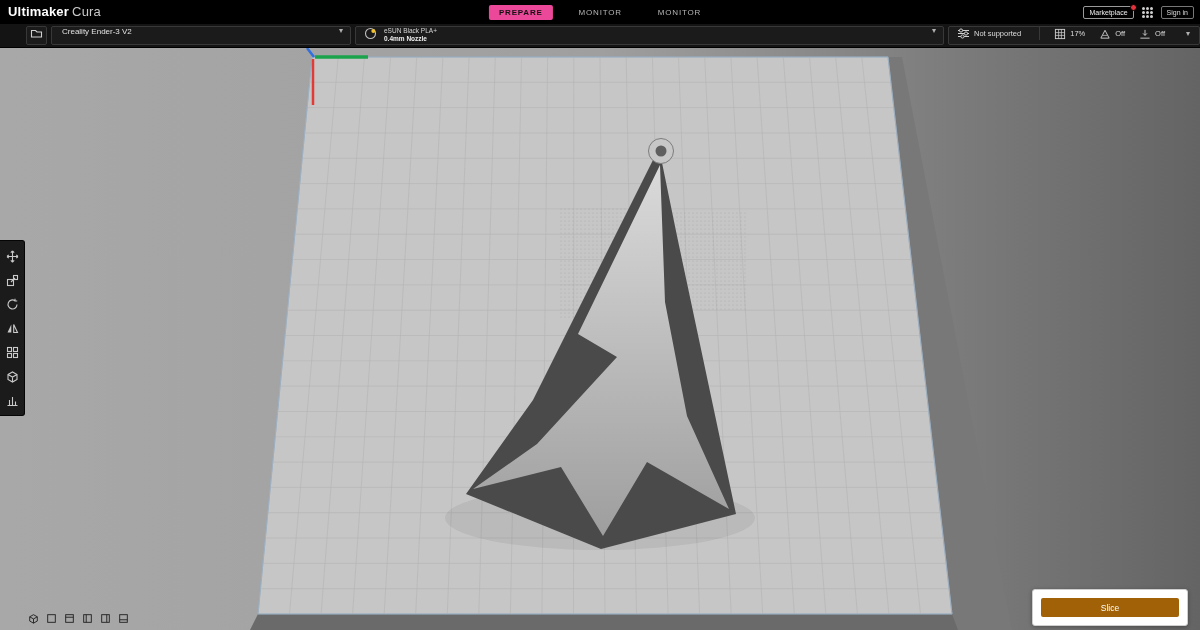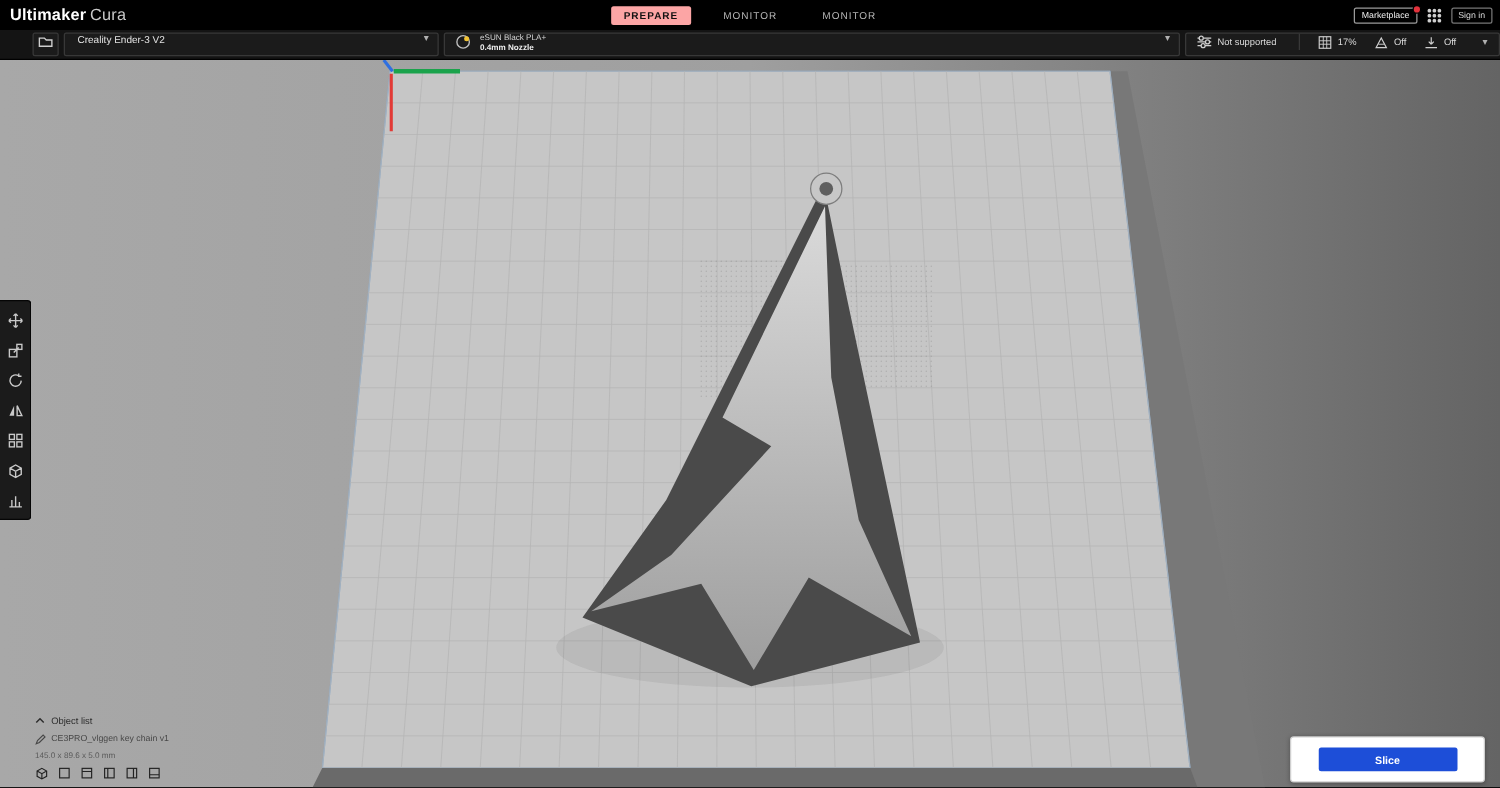--- a/index.html
+++ b/index.html
@@ -6,21 +6,21 @@
   html,body{width:1200px;height:630px;overflow:hidden}
   body{font-family:"Liberation Sans",sans-serif;background:#000;position:relative}
   .app{position:relative;width:1200px;height:630px;background:#000}
 
   
   .topbar{position:absolute;top:0;left:0;right:0;height:42px;background:#000;z-index:6}
   .brand{position:absolute;left:8px;top:4px;font-size:13px;color:#fff;font-weight:700;letter-spacing:.2px}
   .brand .light{font-weight:300;color:#c9c9c9;margin-left:3px}
   .stage-tabs{position:absolute;left:50%;top:0;transform:translateX(-50%);height:24px;display:flex;align-items:center;gap:16px}
   .tab{font-size:8px;letter-spacing:.8px;color:#b5b5b5;background:transparent;border:0;padding:3px 10px;cursor:pointer;font-family:inherit}
-  .tab.active{background:#fca5a5;color:#111;border-radius:2px;font-weight:700}
+  .tab.active{background:#ec4899;color:#111;border-radius:2px;font-weight:700}
   .top-right{position:absolute;right:6px;top:0;height:24px;display:flex;align-items:center;gap:8px}
   .mk-btn{position:relative;font-size:7px;color:#eee;background:transparent;border:1px solid #9a9a9a;border-radius:2px;padding:2px 5px;font-family:inherit}
   .mk-dot{position:absolute;top:-3px;right:-4px;width:7px;height:7px;border-radius:50%;background:#e3323c;border:1px solid #000}
   .grid-icon{display:grid;grid-template-columns:repeat(3,3px);grid-gap:1px}
   .grid-icon i{width:3px;height:3px;background:#cfcfcf;border-radius:50%}
   .signin-btn{font-size:7px;color:#ddd;border:1px solid #777;border-radius:2px;padding:2px 5px;background:transparent;font-family:inherit}
 
   
   .configbar{position:absolute;top:24px;left:0;right:0;height:24px;background:#141414;z-index:6;border-bottom:1px solid #000}
   .cfg-box{position:absolute;top:2px;height:19px;background:#1b1b1b;border:1px solid #383838;border-radius:2px;display:flex;align-items:flex-start}
@@ -49,21 +49,21 @@
   .object-list{position:absolute;left:28px;top:572px;z-index:4}
   .ol-header{display:flex;align-items:center;gap:5px;font-size:7.5px;color:#2e2e2e;cursor:pointer}
   .ol-item{display:flex;align-items:center;gap:4px;font-size:7px;color:#474747;margin-top:6px;cursor:pointer}
   .ol-dims{font-size:6.5px;color:#5a5a5a;margin-top:5px}
   .view-presets{position:absolute;left:28px;top:613px;display:flex;gap:7px;z-index:4}
   .vp-btn{background:transparent;border:0;padding:0;cursor:pointer;display:flex}
   .vp-btn svg{stroke:#222;fill:none;stroke-width:1.1}
 
   
   .slice-panel{position:absolute;right:12px;top:589px;width:156px;height:37px;background:#fff;border:1px solid #cfcfcf;border-radius:3px;display:flex;align-items:center;justify-content:center;z-index:4;box-shadow:0 1px 4px rgba(0,0,0,.3)}
-  .slice-btn{width:111px;height:19px;background:#1d4ed8;color:#fff;font-size:8.5px;font-weight:700;border:0;border-radius:2px;cursor:pointer;font-family:inherit}
+  .slice-btn{width:138px;height:19px;background:#a16207;color:#fff;font-size:8.5px;font-weight:400;border:0;border-radius:2px;cursor:pointer;font-family:inherit}
 </style>
 </head>
 <body>
 
 <div class="app">
 
   <header class="topbar">
     <div class="brand">
       <span>Ultimaker</span><span class="light">Cura</span>
     </div>
@@ -280,35 +280,20 @@
           <path d="M2,4.5 L6.5,2 L11,4.5 L11,9.5 L6.5,12 L2,9.5 Z M2,4.5 L6.5,7 L11,4.5 M6.5,7 V12"></path>
         </svg>
     </button>
     <button class="tool-btn">
       <svg width="13" height="13" viewBox="0 0 13 13">
           <path d="M1.5,11.5 H11.5 M3.5,11.5 V6 M6.5,11.5 V3 M9.5,11.5 V7.5"></path>
         </svg>
     </button>
   </aside>
 
-  <div class="object-list">
-    <div class="ol-header">
-      <svg width="8" height="5" viewBox="0 0 8 5">
-          <polyline points="1,4 4,1 7,4" stroke="#2e2e2e" fill="none" stroke-width="1.2"></polyline>
-        </svg>
-      <span>Object list</span>
-    </div>
-    <div class="ol-item">
-      <svg width="9" height="9" viewBox="0 0 9 9">
-          <path d="M1,8 L2,5.5 L6.5,1 L8,2.5 L3.5,7 Z" stroke="#474747" fill="none" stroke-width="0.9"></path>
-        </svg>
-      <span>CE3PRO_vlggen key chain v1</span>
-    </div>
-    <div class="ol-dims">145.0 x 89.6 x 5.0 mm</div>
-  </div>
 
   <div class="view-presets">
     <button class="vp-btn">
       <svg width="11" height="11" viewBox="0 0 13 13">
           <path d="M2,4.5 L6.5,2 L11,4.5 L11,9.5 L6.5,12 L2,9.5 Z M2,4.5 L6.5,7 L11,4.5 M6.5,7 V12"></path>
         </svg>
     </button>
     <button class="vp-btn">
       <svg width="11" height="11" viewBox="0 0 13 13">
           <rect x="2" y="2" width="9" height="9"></rect>

